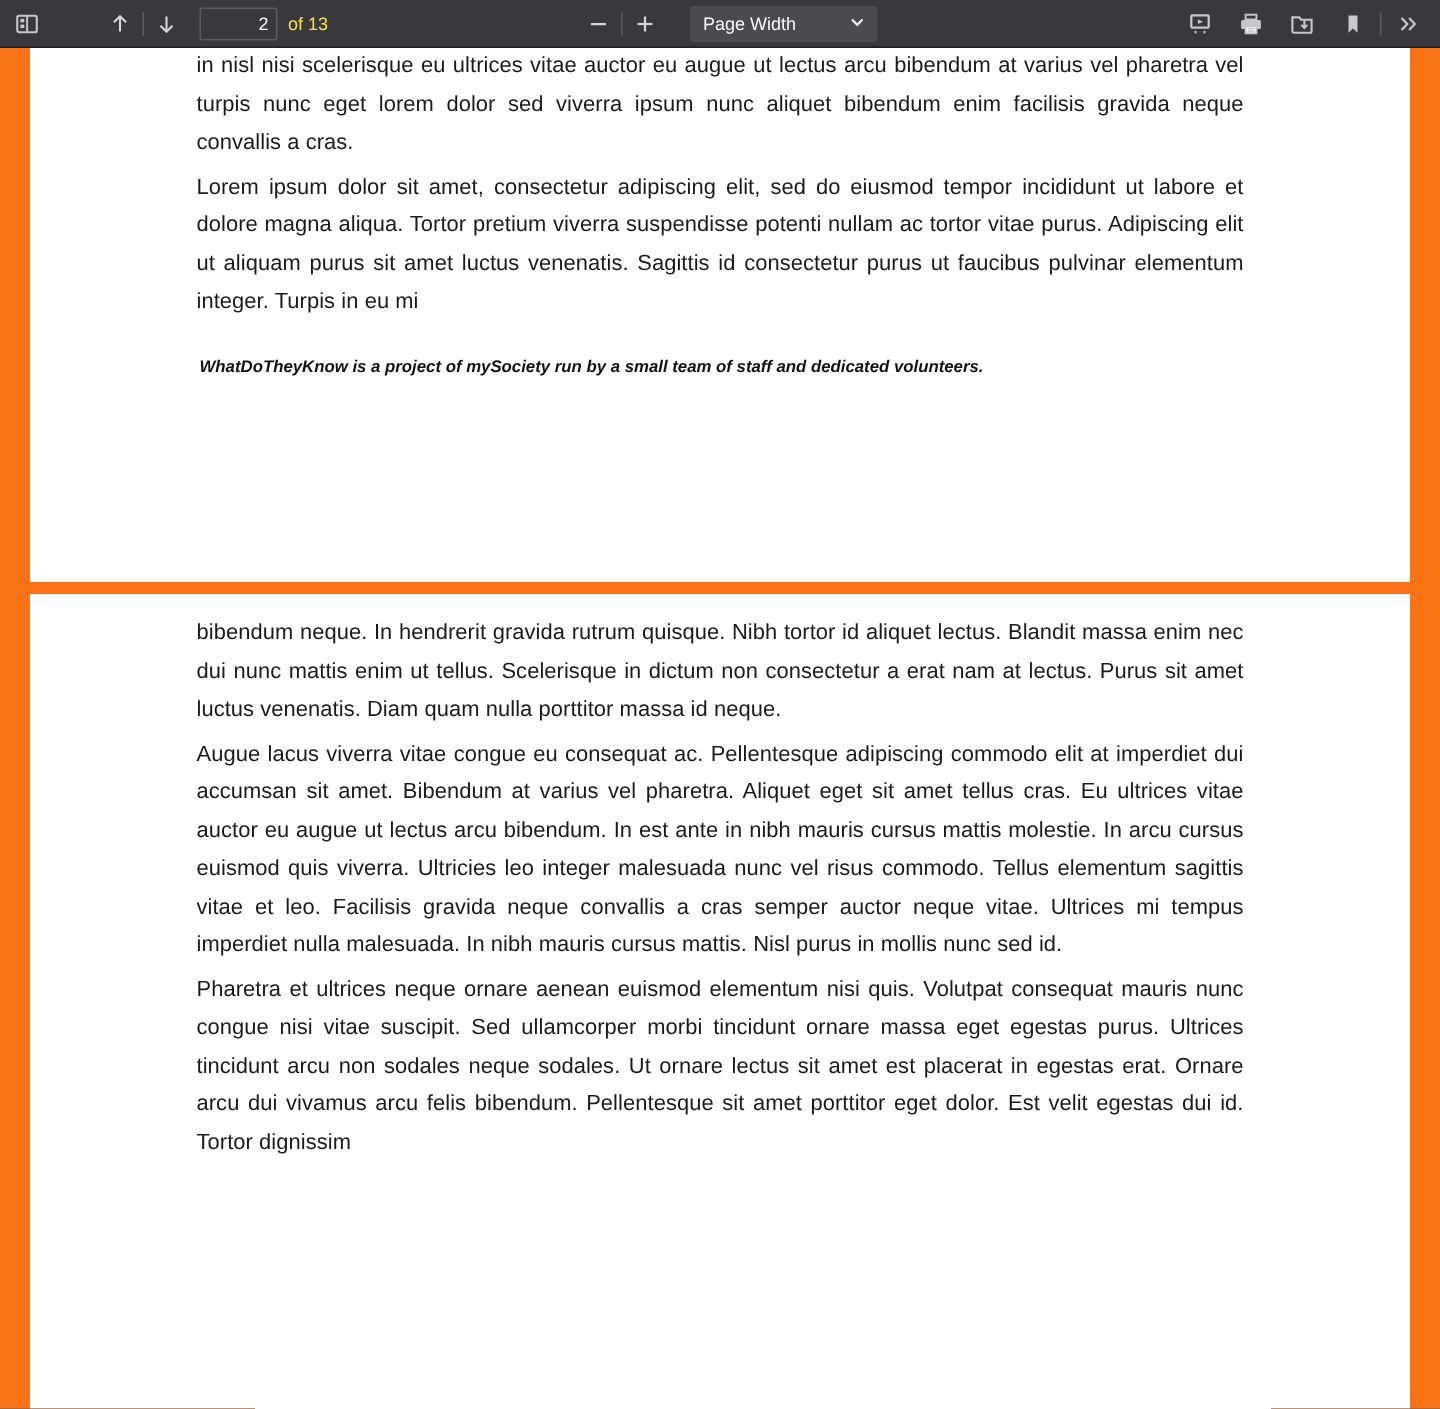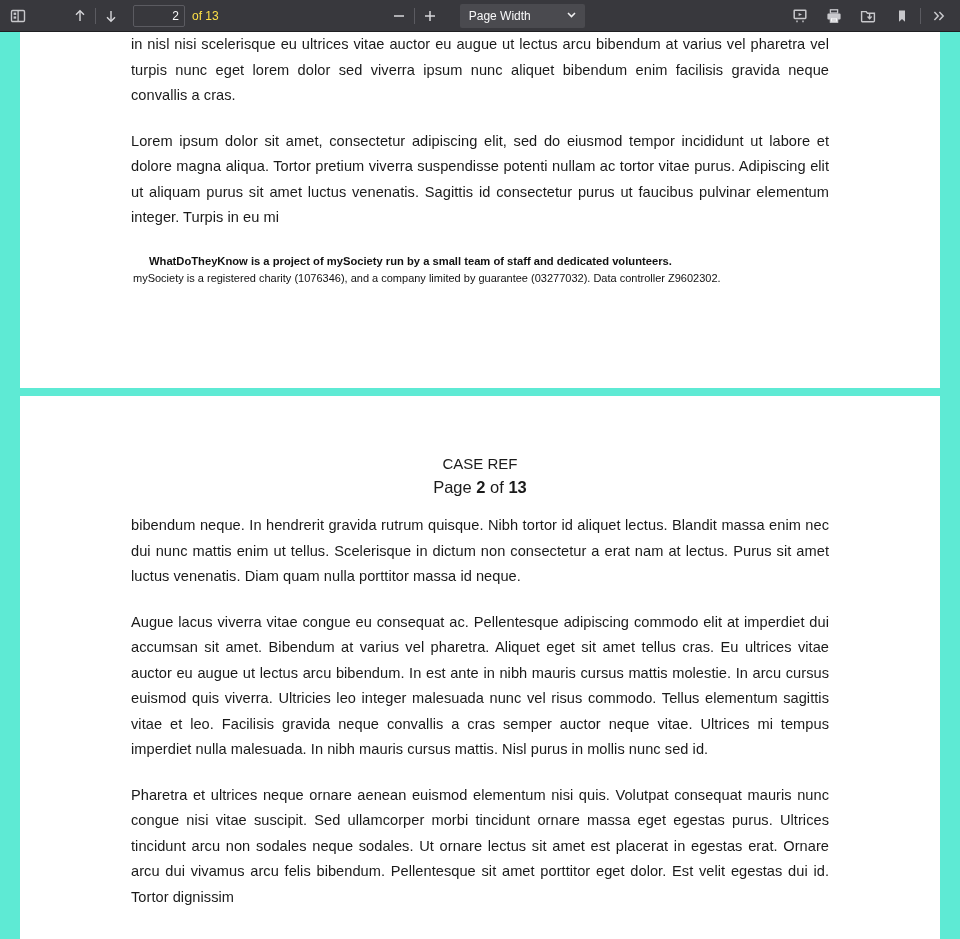--- a/index.html
+++ b/index.html
@@ -94,21 +94,21 @@
   }
 
   .tb-right .tb-btn { margin: 0 3px; }
 
   
   #viewer {
     position: absolute;
     top: 32px; left: 0;
     width: 960px;
     height: 907px;
-    background: #5eead4;
+    background: #f97316;
     overflow: hidden;
   }
   .page {
     position: relative;
     width: 920px;
     margin: 0 0 0 20px;
     background: #ffffff;
     color: #000000;
   }
   #page-1 { height: 356px; }
@@ -121,39 +121,40 @@
   p.body-text {
     margin: 0;
     font-family: "Liberation Sans", sans-serif;
     font-size: 14.6px;
     line-height: 25.5px;
     text-align: justify;
     color: #1a1a1a;
     letter-spacing: 0.05px;
   }
   p.body-text.last-clipped { text-align: justify; }
-  p.body-text + p.body-text { margin-top: 20px; }
+  p.body-text + p.body-text { margin-top: 4px; }
 
   
   .footer-block {
     margin-left: 113px;
     margin-right: 60px;
     color: #111;
   }
   .footer-pageno {
     font-size: 11.5px;
     line-height: 15px;
     margin: 0;
   }
   .footer-pageno b { font-weight: bold; }
   .footer-org {
-    margin: 23px 0 0 16px;
+    margin: 23px 0 0 0;
     font-size: 11.2px;
     font-weight: bold;
     line-height: 15px;
+    font-style: italic;
   }
   .footer-line {
     margin: 2px 0 0 0;
     font-size: 11px;
     line-height: 15.5px;
   }
 
   
   .doc-header {
     text-align: center;
@@ -306,31 +307,24 @@
 <div id="viewer">
 
   <div class="page" id="page-1">
     <div class="page-inner">
       <p class="body-text">in nisl nisi scelerisque eu ultrices vitae auctor eu augue ut lectus arcu bibendum at varius vel pharetra vel turpis nunc eget lorem dolor sed viverra ipsum nunc aliquet bibendum enim facilisis gravida neque convallis a cras.</p>
       <p class="body-text">Lorem ipsum dolor sit amet, consectetur adipiscing elit, sed do eiusmod tempor incididunt ut labore et dolore magna aliqua. Tortor pretium viverra suspendisse potenti nullam ac tortor vitae purus. Adipiscing elit ut aliquam purus sit amet luctus venenatis. Sagittis id consectetur purus ut faucibus pulvinar elementum integer. Turpis in eu mi</p>
     </div>
 
     <div class="footer-block">
       <p class="footer-org">WhatDoTheyKnow is a project of mySociety run by a small team of staff and dedicated volunteers.</p>
-      <p class="footer-line">mySociety is a registered charity (1076346), and a company limited by guarantee (03277032). Data controller Z9602302.</p>
     </div>
   </div>
 
   <div class="page" id="page-2">
-    <div class="doc-header">
-      <div class="doc-caseref">CASE REF</div>
-      <div class="doc-pageline">
-        <span>Page </span><b>2</b><span> of </span><b>13</b>
-      </div>
-    </div>
 
     <div class="page-inner page2-body">
       <p class="body-text">bibendum neque. In hendrerit gravida rutrum quisque. Nibh tortor id aliquet lectus. Blandit massa enim nec dui nunc mattis enim ut tellus. Scelerisque in dictum non consectetur a erat nam at lectus. Purus sit amet luctus venenatis. Diam quam nulla porttitor massa id neque.</p>
       <p class="body-text">Augue lacus viverra vitae congue eu consequat ac. Pellentesque adipiscing commodo elit at imperdiet dui accumsan sit amet. Bibendum at varius vel pharetra. Aliquet eget sit amet tellus cras. Eu ultrices vitae auctor eu augue ut lectus arcu bibendum. In est ante in nibh mauris cursus mattis molestie. In arcu cursus euismod quis viverra. Ultricies leo integer malesuada nunc vel risus commodo. Tellus elementum sagittis vitae et leo. Facilisis gravida neque convallis a cras semper auctor neque vitae. Ultrices mi tempus imperdiet nulla malesuada. In nibh mauris cursus mattis. Nisl purus in mollis nunc sed id.</p>
       <p class="body-text last-clipped">Pharetra et ultrices neque ornare aenean euismod elementum nisi quis. Volutpat consequat mauris nunc congue nisi vitae suscipit. Sed ullamcorper morbi tincidunt ornare massa eget egestas purus. Ultrices tincidunt arcu non sodales neque sodales. Ut ornare lectus sit amet est placerat in egestas erat. Ornare arcu dui vivamus arcu felis bibendum. Pellentesque sit amet porttitor eget dolor. Est velit egestas dui id. Tortor dignissim</p>
     </div>
   </div>
 </div>
 
 </body></html>

